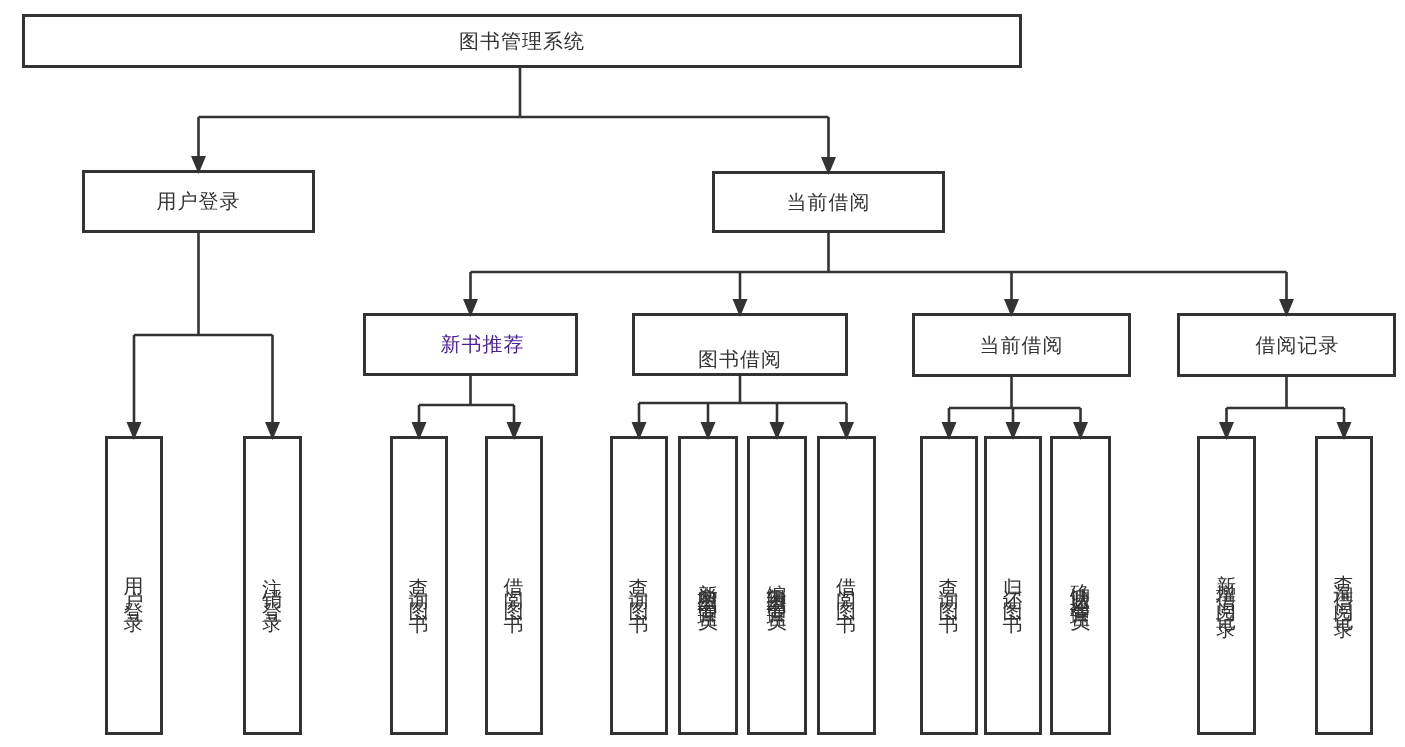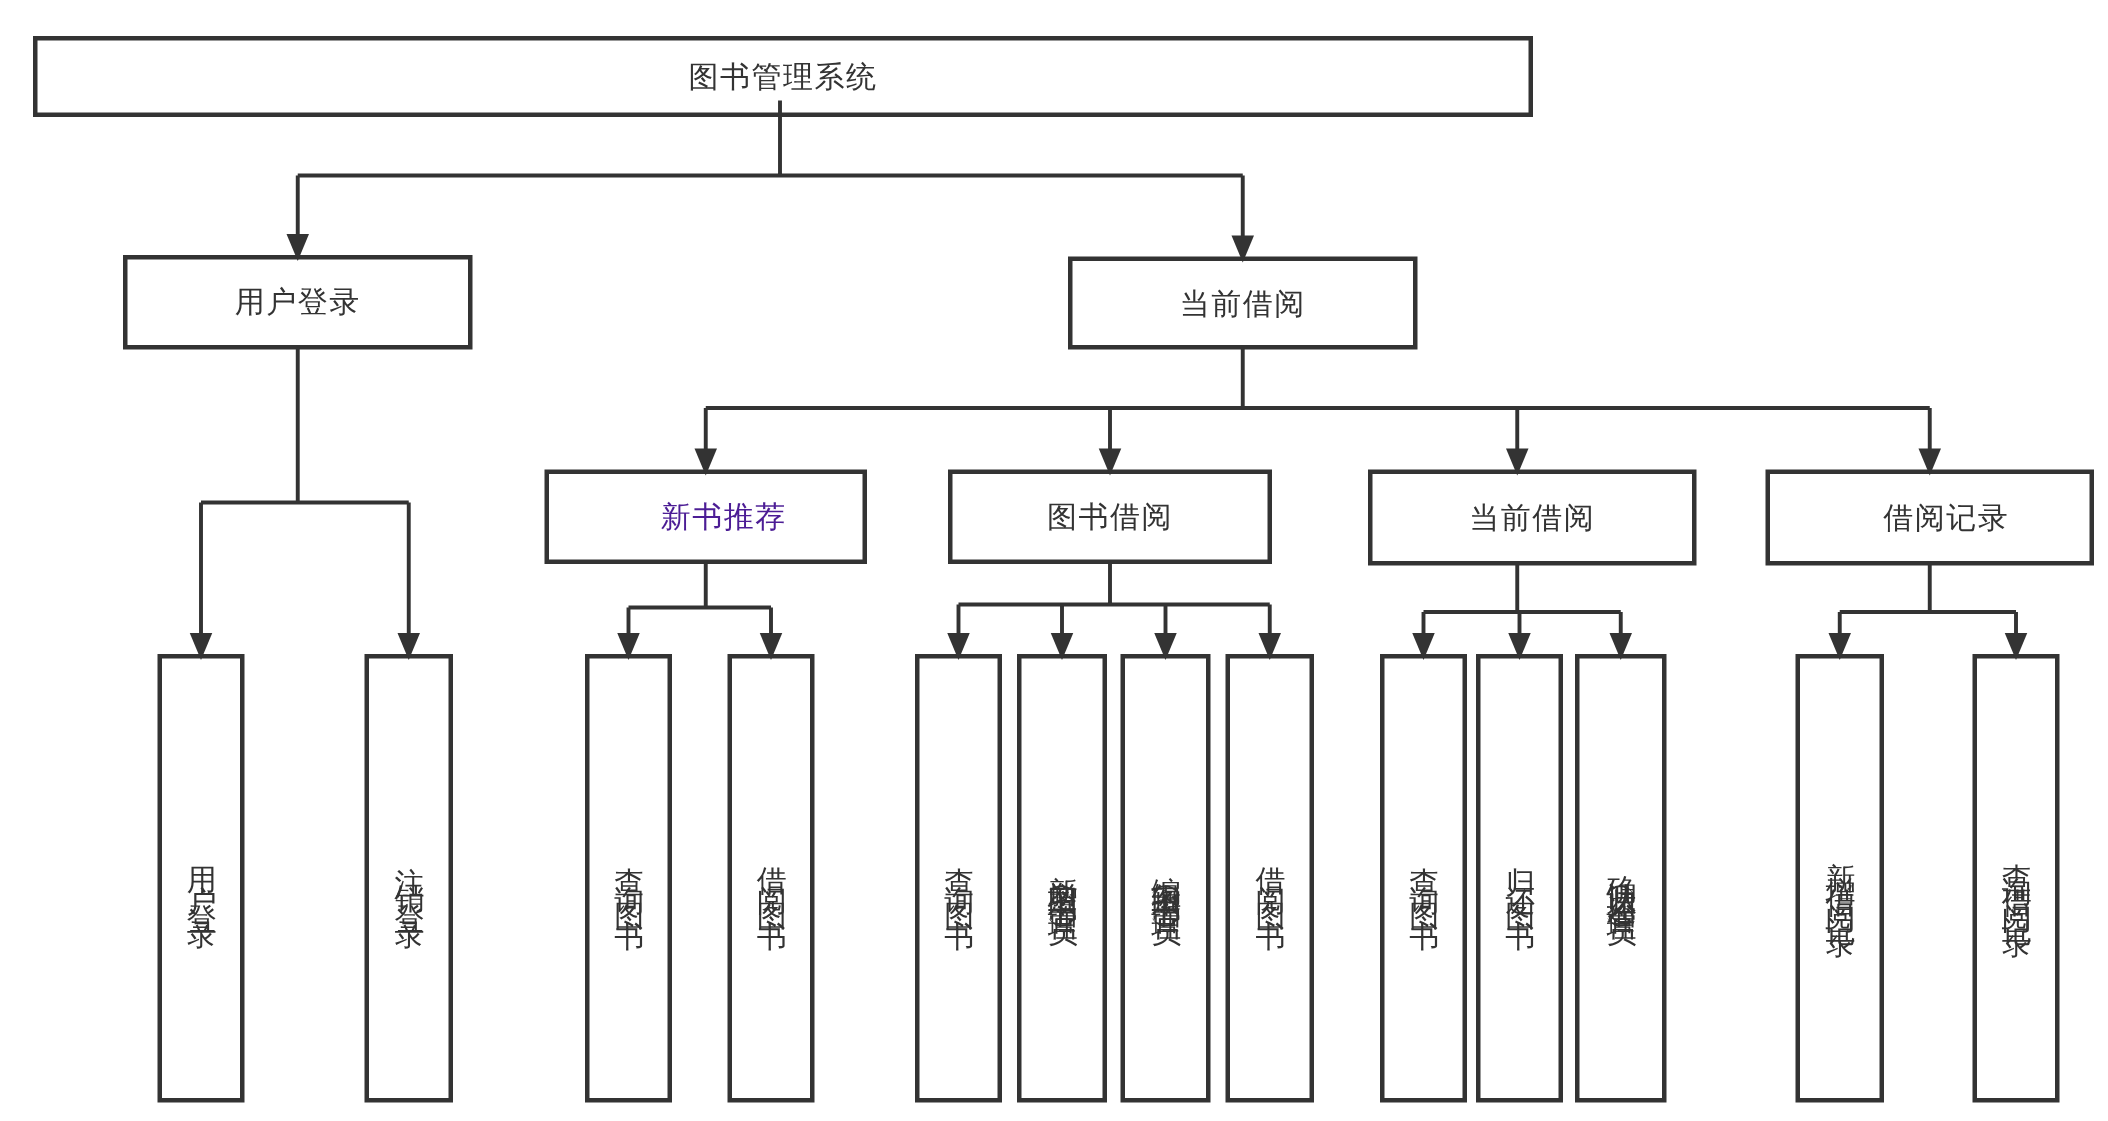--- a/index.html
+++ b/index.html
@@ -81,33 +81,33 @@
       <polygon points="700.5,422 715.5,422 708,440" fill="#333333"></polygon>
       <polygon points="769.5,422 784.5,422 777,440" fill="#333333"></polygon>
       <polygon points="839,422 854,422 846.5,440" fill="#333333"></polygon>
       <polygon points="941.5,422 956.5,422 949,440" fill="#333333"></polygon>
       <polygon points="1005.5,422 1020.5,422 1013,440" fill="#333333"></polygon>
       <polygon points="1073,422 1088,422 1080.5,440" fill="#333333"></polygon>
       <polygon points="1219,422 1234,422 1226.5,440" fill="#333333"></polygon>
       <polygon points="1336.5,422 1351.5,422 1344,440" fill="#333333"></polygon>
     </svg>
   <div id="nodes">
-      <div class="node horiz" style="left: 22px; top: 24px; width: 1000px; height: 54px; border-color: rgb(51, 51, 51);">
+      <div class="node horiz" style="left: 22px; top: 14px; width: 1000px; height: 54px; border-color: rgb(51, 51, 51);">
         <span class="label" style="color: rgb(51, 51, 51);">图书管理系统</span>
       </div>
       <div class="node horiz" style="left: 82px; top: 170px; width: 233px; height: 63px; border-color: rgb(51, 51, 51);">
         <span class="label" style="color: rgb(51, 51, 51);">用户登录</span>
       </div>
       <div class="node horiz" style="left: 712px; top: 171px; width: 233px; height: 62px; border-color: rgb(51, 51, 51);">
         <span class="label" style="color: rgb(51, 51, 51);">当前借阅</span>
       </div>
       <div class="node horiz" style="left: 363px; top: 313px; width: 215px; height: 63px; border-color: rgb(51, 51, 51);">
         <span class="label" style="color: #4c1d95; margin-left: 24px;">新书推荐</span>
       </div>
-      <div class="node horiz" style="left: 632px; top: 313px; width: 216px; height: 63px; border-color: rgb(51, 51, 51);">
+      <div class="node horiz" style="left: 632px; top: 313px; width: 216px; height: 63px; border-color: rgb(51, 51, 51); align-items: flex-end;">
         <span class="label" style="color: rgb(51, 51, 51);">图书借阅</span>
       </div>
       <div class="node horiz" style="left: 912px; top: 313px; width: 219px; height: 64px; border-color: rgb(51, 51, 51);">
         <span class="label" style="color: rgb(51, 51, 51);">当前借阅</span>
       </div>
       <div class="node horiz" style="left: 1177px; top: 313px; width: 219px; height: 64px; border-color: rgb(51, 51, 51);">
         <span class="label" style="color: rgb(51, 51, 51); margin-left: 22px;">借阅记录</span>
       </div>
       <div class="node vert" style="left: 105px; top: 436px; width: 58px; height: 299px; border-color: rgb(51, 51, 51);">
         <span class="label" style="letter-spacing: 12px; color: rgb(51, 51, 51);">用户登录</span>

